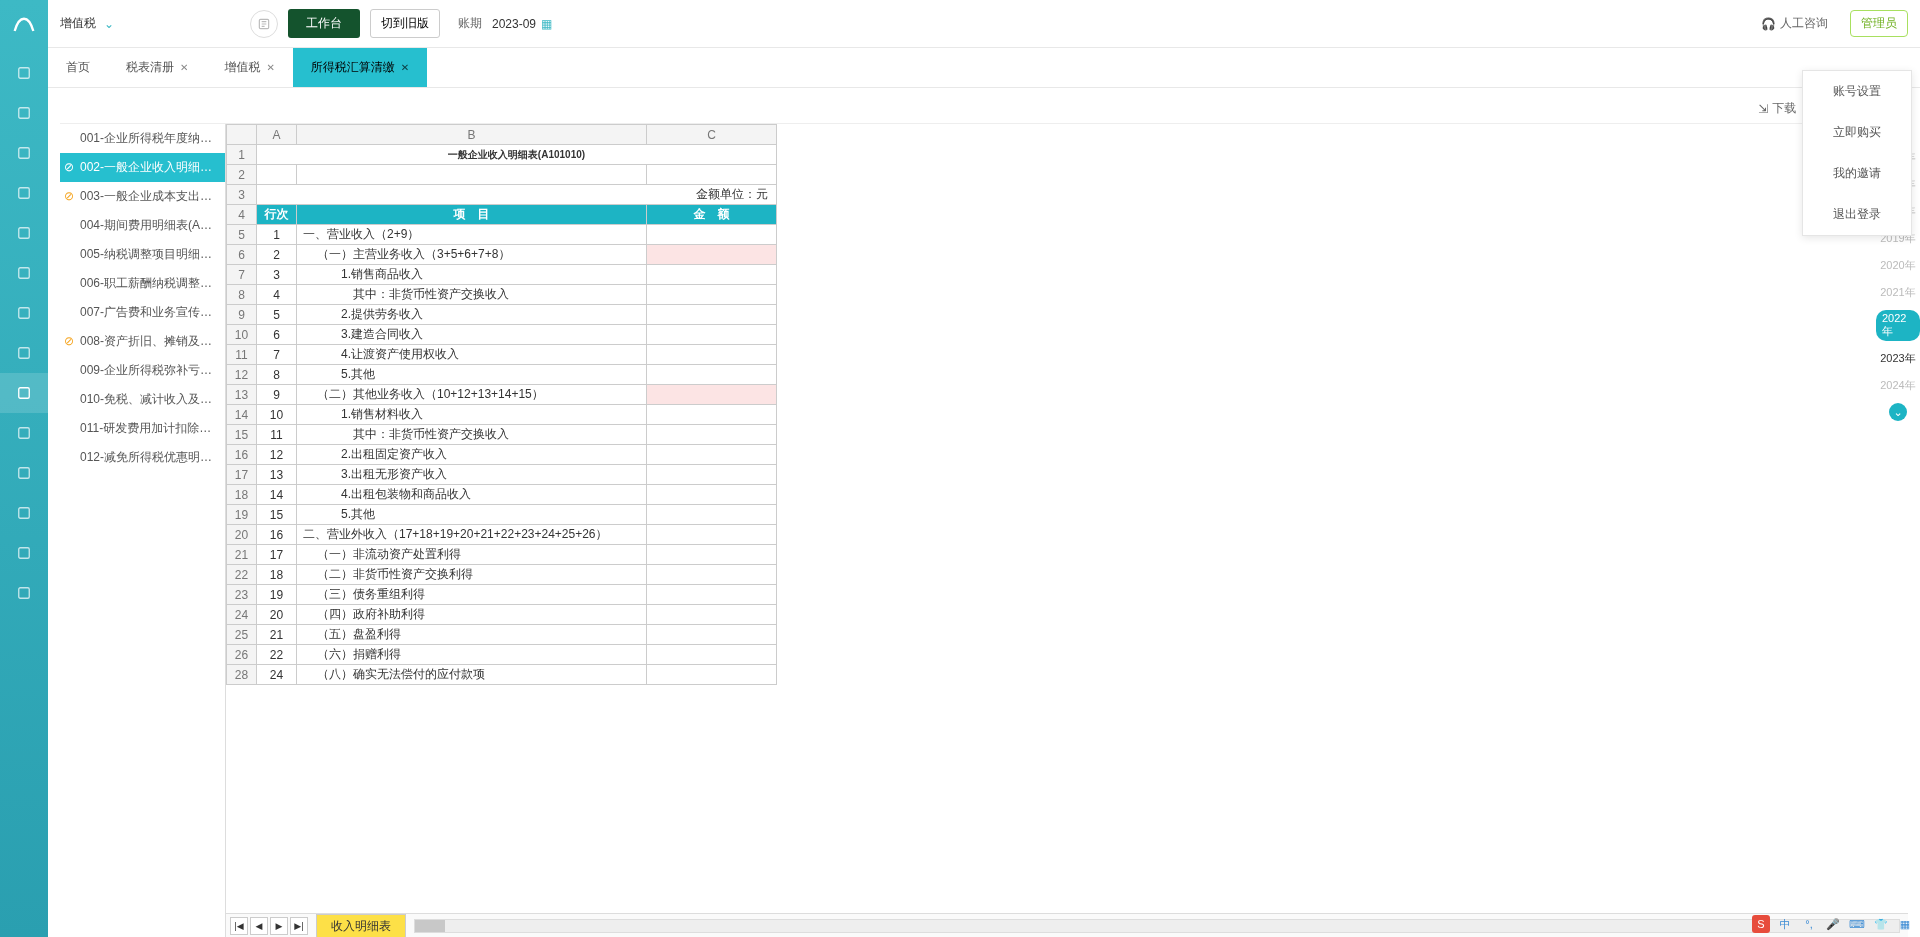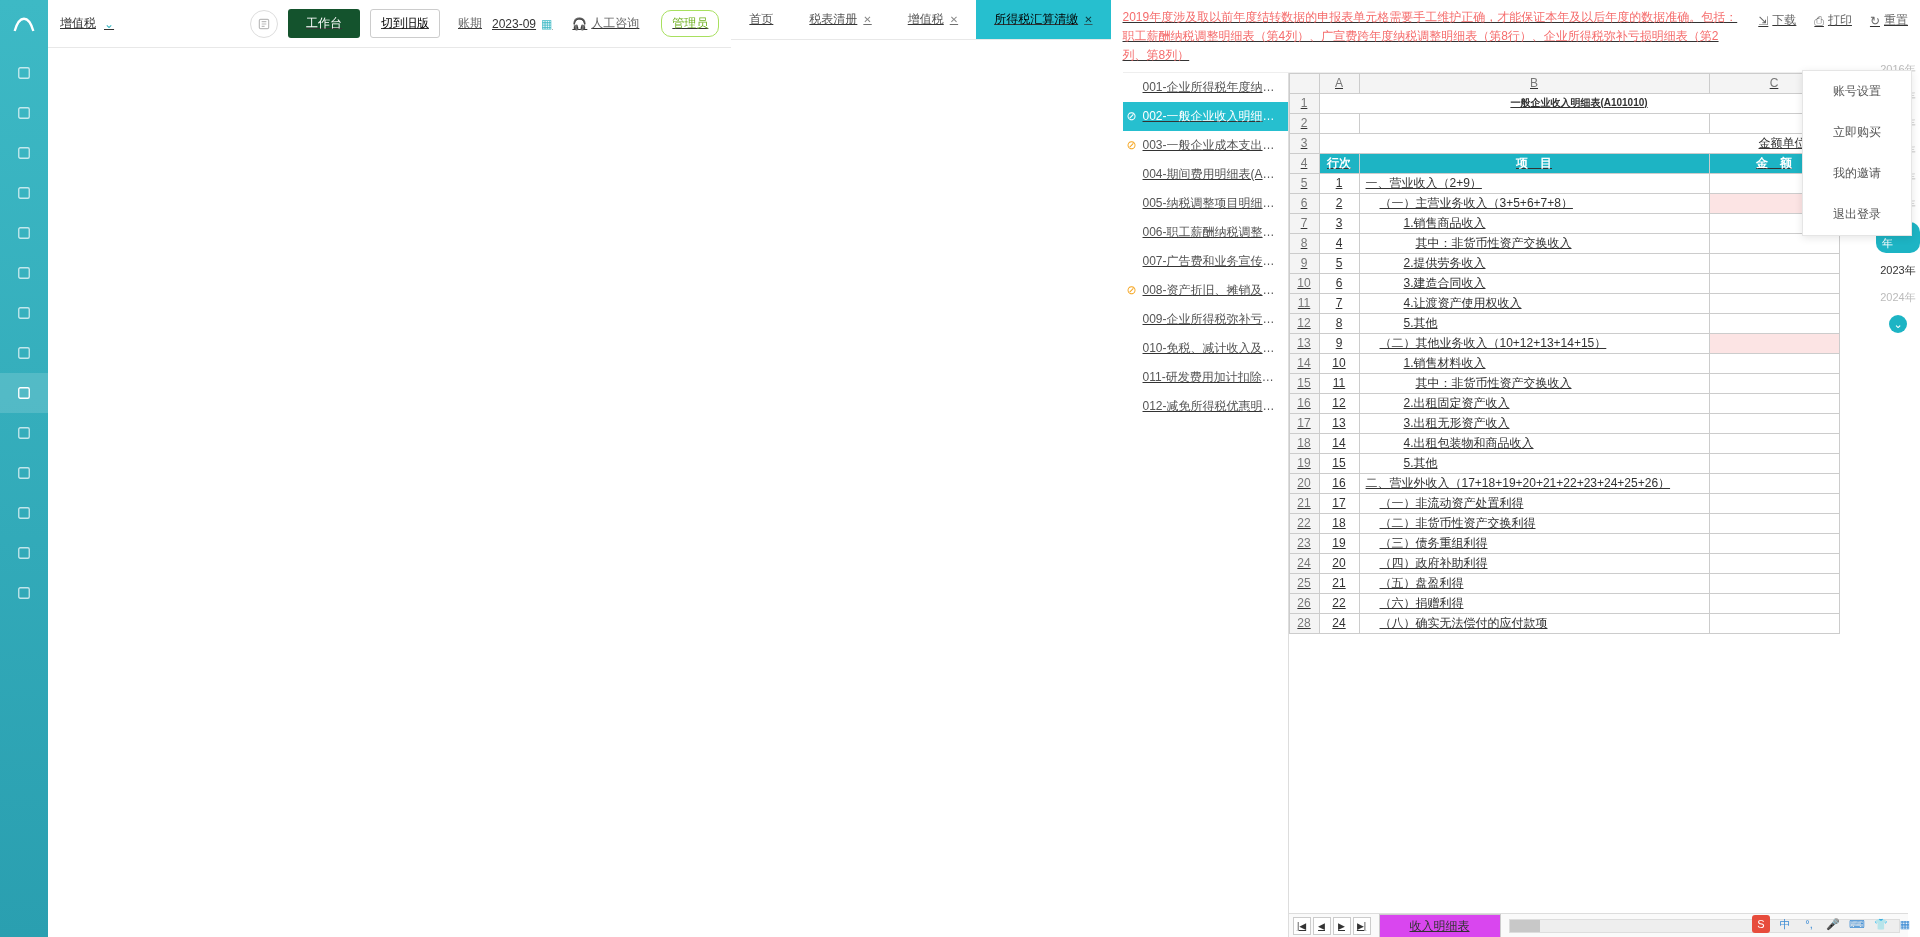--- a/index.html
+++ b/index.html
@@ -8,34 +8,34 @@
 .app { display: flex; height: 100vh; }
 
 
 .sidebar { width: 48px; background: linear-gradient(180deg, #3db9c5 0%, #2a9fb0 100%); display: flex; flex-direction: column; align-items: center; padding-top: 10px; }
 .sidebar-logo { width: 28px; height: 28px; margin-bottom: 15px; color: #fff; }
 .sidebar-item { width: 48px; height: 40px; display: flex; align-items: center; justify-content: center; color: rgba(255,255,255,0.7); cursor: pointer; }
 .sidebar-item.active { color: #fff; background: rgba(255,255,255,0.15); }
 .sidebar-item svg { width: 18px; height: 18px; }
 
 
-.main { flex: 1; display: flex; flex-direction: row; min-width: 0; text-decoration: underline; }
+.main { flex: 1; display: flex; flex-direction: column; min-width: 0; }
 
 
 .topbar { height: 48px; border-bottom: 1px solid #e8e8e8; display: flex; align-items: center; padding: 0 12px; gap: 10px; }
 .company-select { min-width: 180px; display: flex; align-items: center; gap: 8px; color: #333; cursor: pointer; }
 .chev { color: #3db9c5; }
 .circ-btn { width: 28px; height: 28px; border-radius: 50%; border: 1px solid #ddd; display: flex; align-items: center; justify-content: center; color: #bbb; cursor: pointer; }
 .btn-teal { background: #14532d; color: #fff; border: none; padding: 6px 18px; border-radius: 3px; cursor: pointer; font-size: 12px; }
 .btn-outline { background: #fff; border: 1px solid #ccc; padding: 5px 10px; border-radius: 3px; cursor: pointer; font-size: 12px; }
 .period-label { color: #666; margin-left: 8px; }
 .period-val { display: flex; align-items: center; gap: 5px; }
 .spacer { flex: 1; }
 .top-link { display: flex; align-items: center; gap: 4px; color: #666; cursor: pointer; margin-right: 12px; }
-.admin-btn { border: 1px solid #a8e05f; color: #6fb020; padding: 4px 10px; border-radius: 10px; cursor: pointer; }
+.admin-btn { border: 1px solid #a8e05f; color: #6fb020; padding: 4px 10px; border-radius: 4px; cursor: pointer; }
 
 
 .user-menu { position: absolute; right: 8px; top: 46px; width: 110px; background: #fff; border: 1px solid #e5e5e5; box-shadow: 0 2px 8px rgba(0,0,0,0.1); z-index: 100; margin-top: 24px; }
 .user-menu-item { padding: 12px 16px; cursor: pointer; color: #555; text-align: center; }
 
 
 .tabrow { height: 40px; display: flex; align-items: stretch; border-bottom: 1px solid #e8e8e8; }
 .tab { padding: 0 18px; display: flex; align-items: center; gap: 6px; cursor: pointer; color: #555; }
 .tab.active { background: #26bfcf; color: #000000; }
 .tab-close { font-size: 10px; color: inherit; opacity: 0.7; }
@@ -72,21 +72,21 @@
 .unit-cell { text-align: right; padding-right: 8px; }
 .hdr-teal { background: #1db4c4; color: #fff; text-align: center; font-weight: bold; }
 .pink { background: #fce4e4; }
 .indent1 { padding-left: 20px !important; }
 .indent2 { padding-left: 44px !important; }
 .indent3 { padding-left: 56px !important; }
 
 .sheet-footer { height: 24px; border-top: 1px solid #ddd; display: flex; align-items: center; background: #fafafa; }
 .sheet-nav { display: flex; gap: 2px; padding: 0 4px; }
 .nav-btn { width: 18px; height: 18px; border: 1px solid #ccc; background: #fff; font-size: 9px; display: flex; align-items: center; justify-content: center; cursor: pointer; }
-.sheet-tab { padding: 3px 30px; background: #d946ef; border: 1px solid #ccc; border-bottom: none; margin-left: 4px; cursor: pointer; }
+.sheet-tab { padding: 3px 14px; background: #fde047; border: 1px solid #ccc; border-bottom: none; margin-left: 4px; cursor: pointer; }
 .hscroll { flex: 1; height: 14px; margin: 0 8px; background: #eee; border: 1px solid #ddd; position: relative; }
 .hscroll-thumb { position: absolute; left: 0; top: 0; bottom: 0; width: 30px; background: #c8c8c8; }
 
 
 .year-rail { position: absolute; right: 0; top: 60px; width: 44px; display: flex; flex-direction: column; align-items: center; gap: 8px; font-size: 11px; }
 .year-chip { color: #bbb; cursor: pointer; padding: 2px 4px; }
 .year-chip.curr { background: #1db4c4; color: #fff; border-radius: 10px; padding: 2px 6px; }
 .year-chip.bold { color: #333; }
 .year-more { width: 18px; height: 18px; background: #1db4c4; color: #fff; border-radius: 50%; display: flex; align-items: center; justify-content: center; cursor: pointer; }
 
@@ -232,21 +232,20 @@
         </div>
         <div class="tab active">
           <span>所得税汇算清缴</span>
           <span class="tab-close">✕</span>
         </div>
       </div>
 
     <div class="content">
       <div class="content-inner">
         <div class="notice-row">
-          <div class="notice">2019年度涉及取以前年度结转数据的申报表单元格需要手工维护正确，才能保证本年及以后年度的数据准确。包括：职工薪酬纳税调整明细表（第4列）、广宣费跨年度纳税调整明细表（第8行）、企业所得税弥补亏损明细表（第2列、第8列）</div>
           <div class="toolbar">
             <div class="tool-btn">
                 <span>⇲</span>
                 <span>下载</span>
               </div>
             <div class="tool-btn">
                 <span>⎙</span>
                 <span>打印</span>
               </div>
             <div class="tool-btn">

